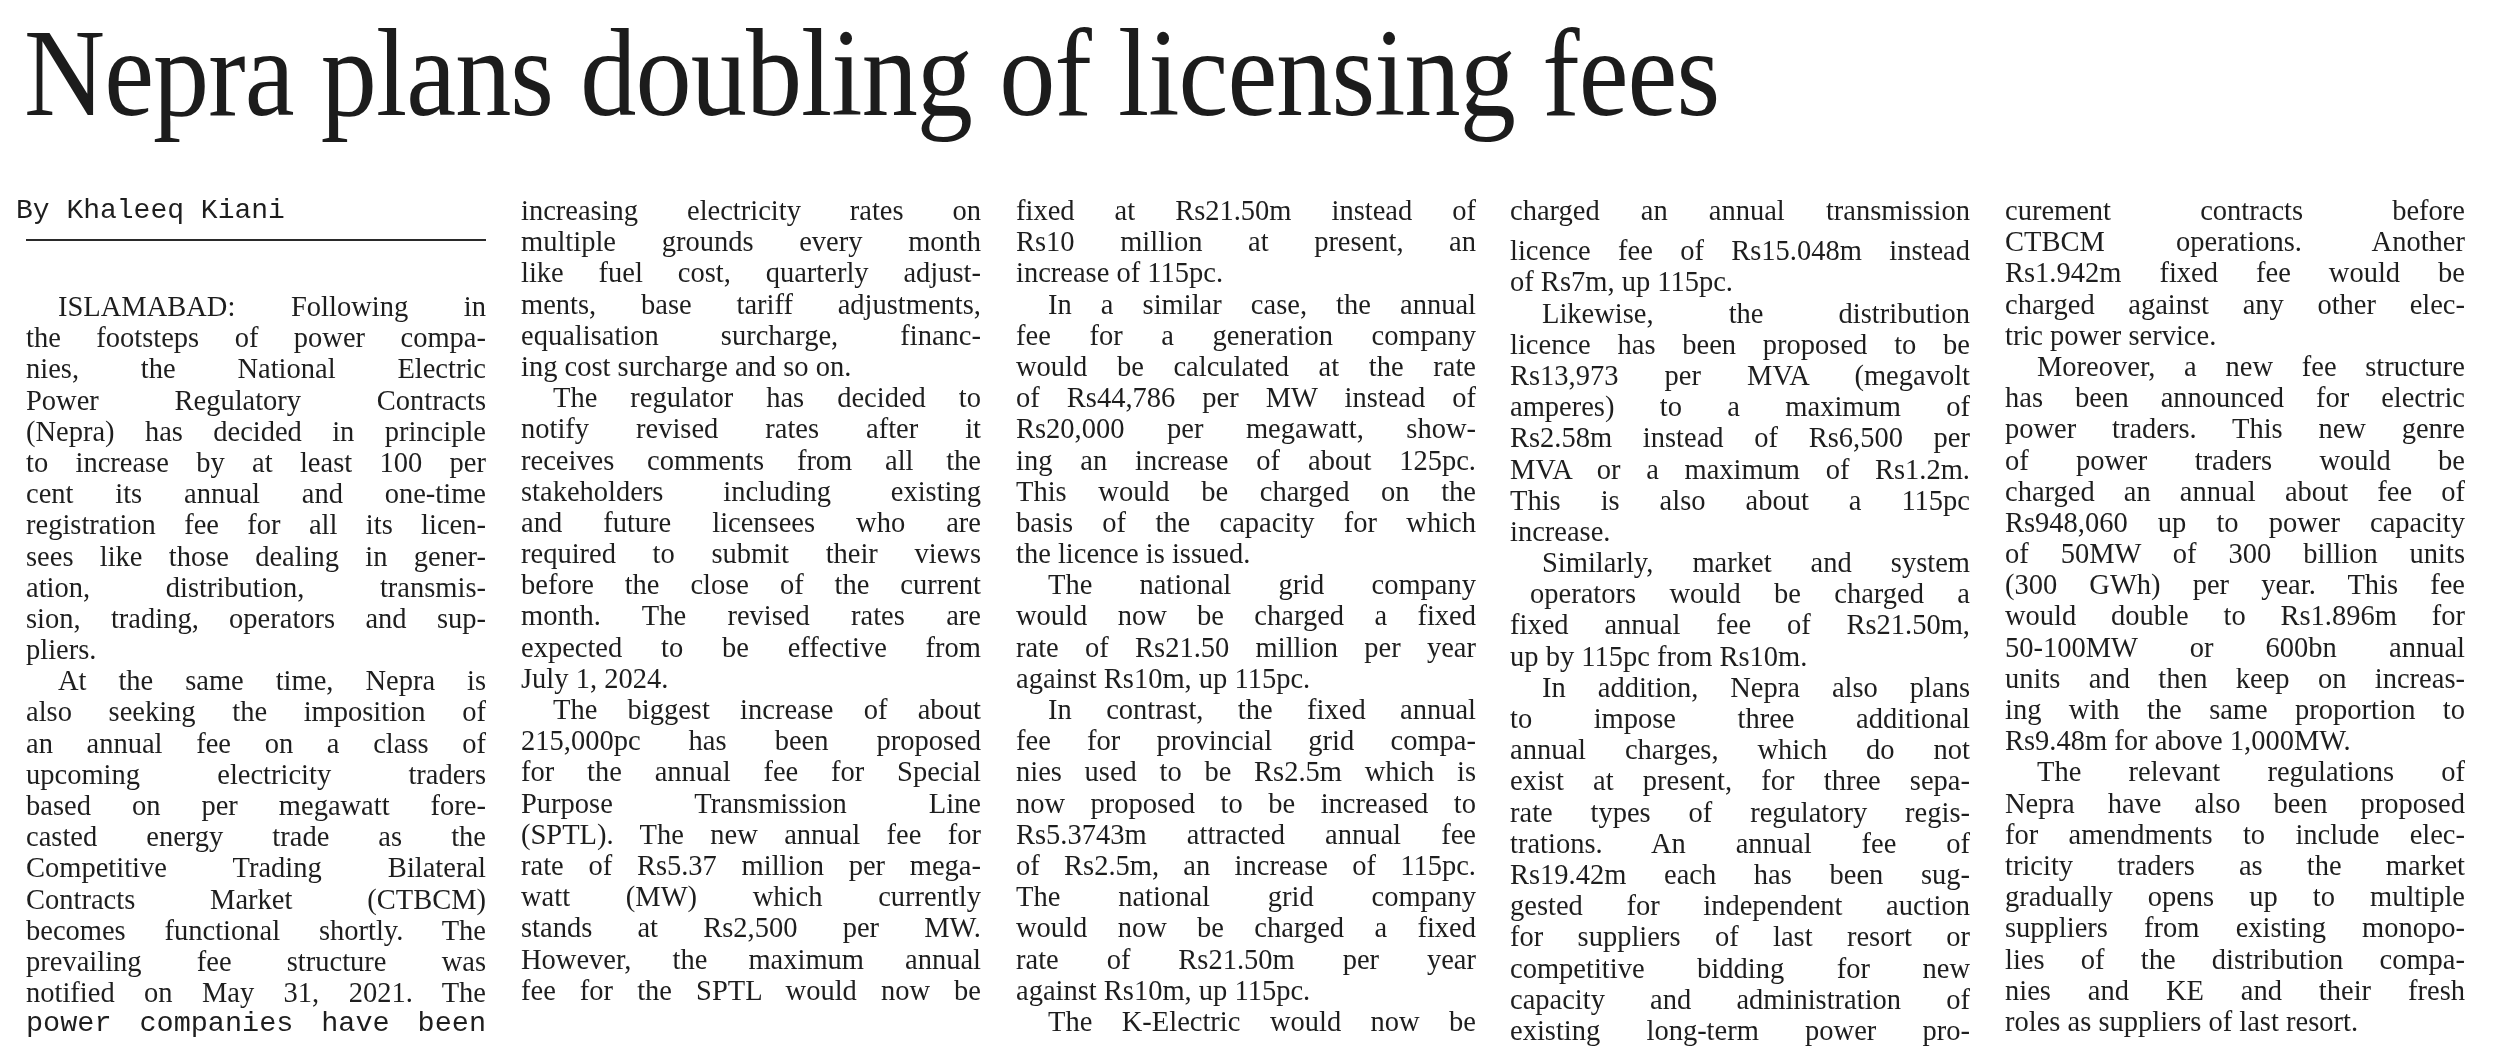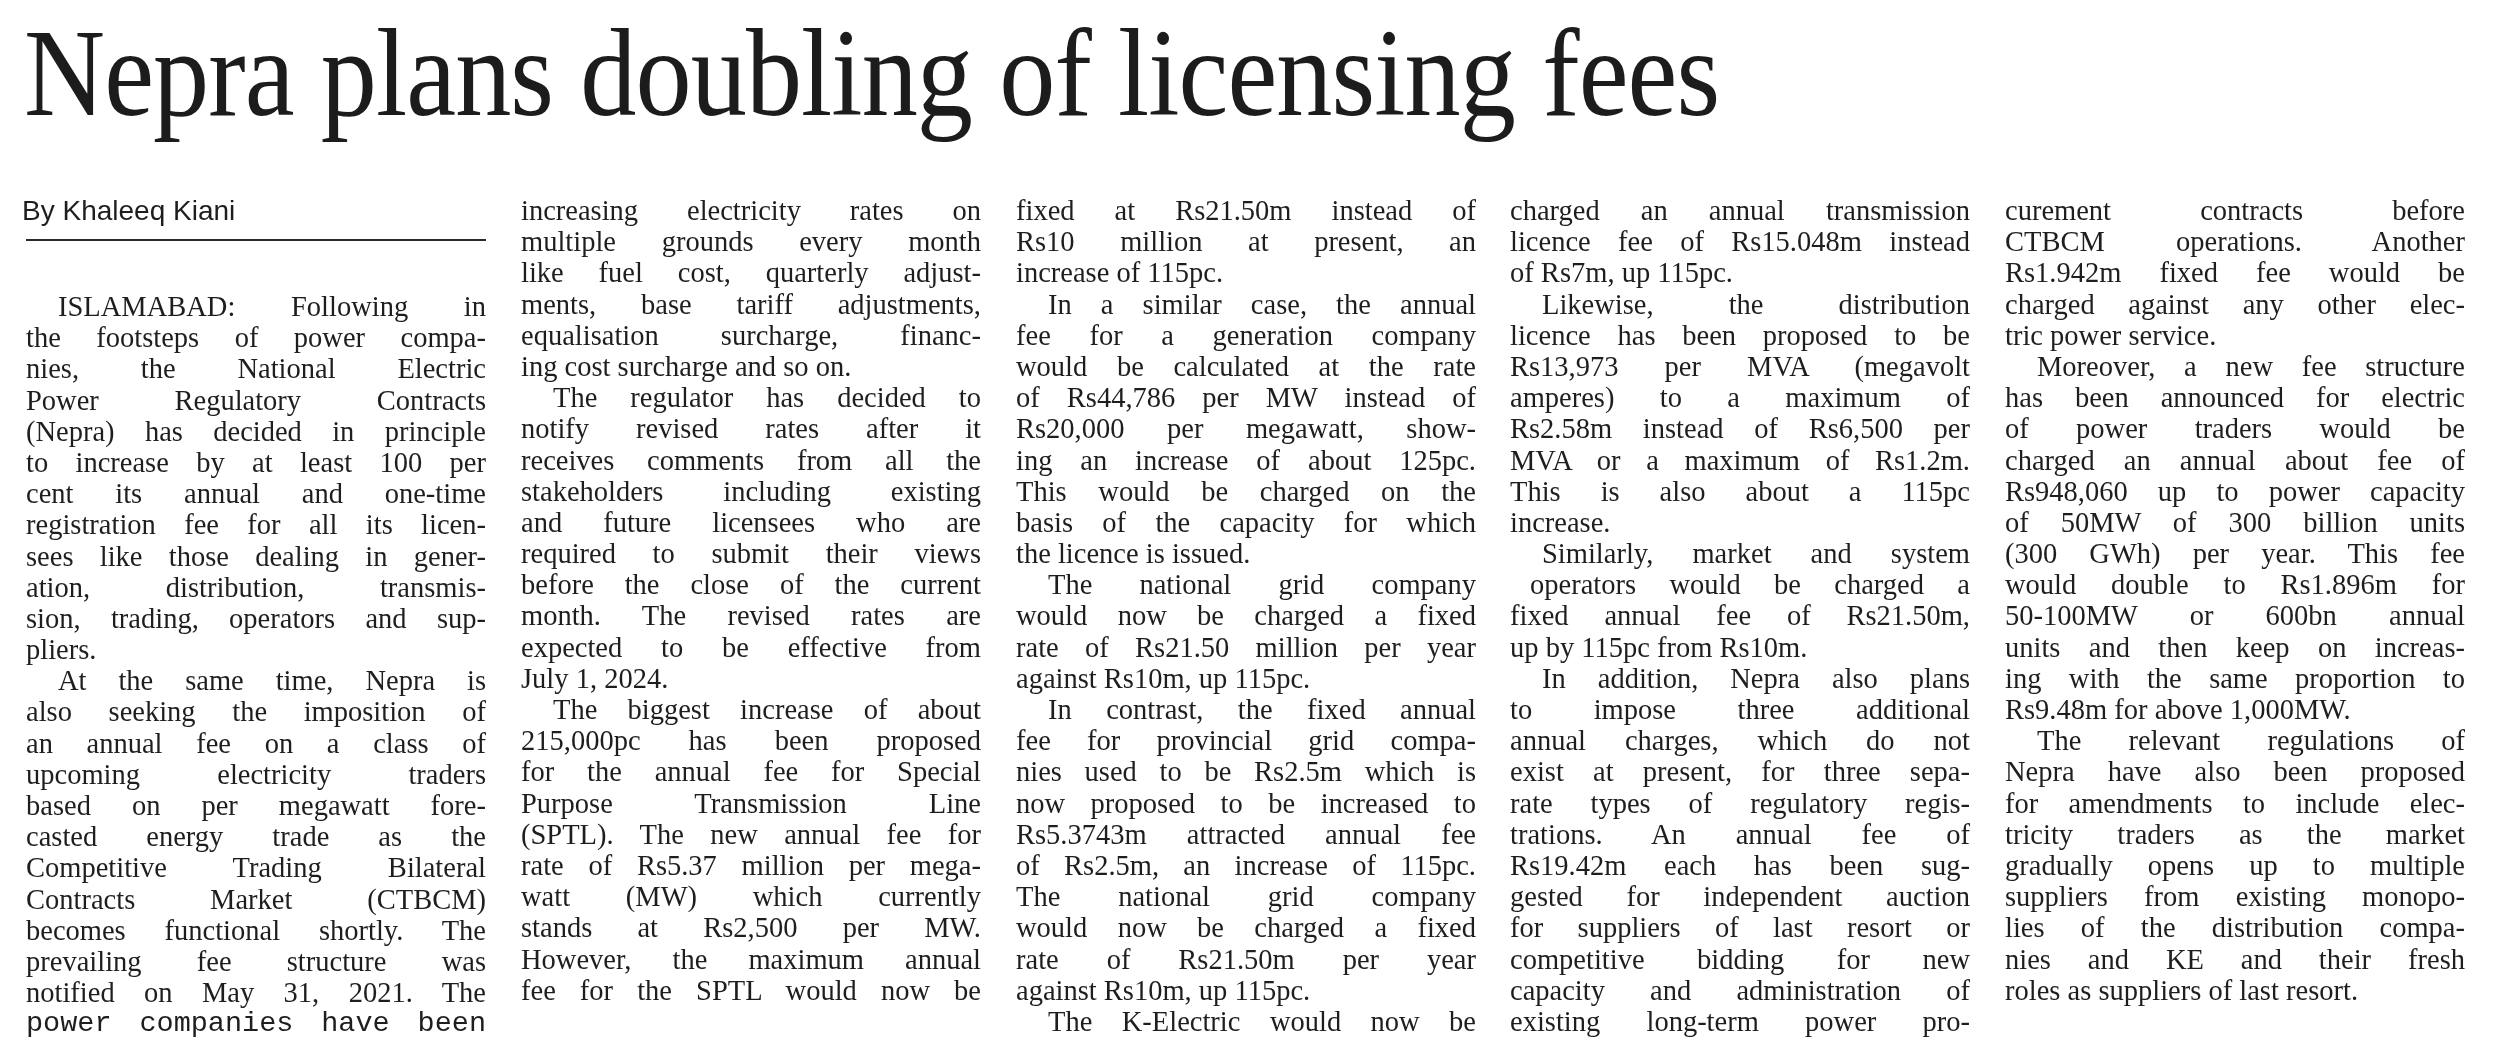--- a/index.html
+++ b/index.html
@@ -6,22 +6,22 @@
   body { width: 2504px; height: 1058px; position: relative; overflow: hidden; color: #1e1e1e; }
   .headline {
     position: absolute; left: 24px; top: 12px; margin: 0;
     font-family: "Liberation Serif", "DejaVu Serif", serif;
     font-weight: normal; font-size: 124px; line-height: 124px;
     letter-spacing: -1px; white-space: nowrap;
     transform-origin: left top; transform: scaleX(0.905);
     color: #1c1c1c;
   }
   .byline {
-    position: absolute; left: 22px; top: 194px;
-    font-family: Liberation Sans, sans-serif;
+    position: absolute; left: 16px; top: 194px;
+    font-family: Liberation Mono, monospace;
     font-size: 28px; line-height: 34px; color: #1e1e1e; white-space: nowrap;
   }
   .byline-rule { position: absolute; left: 26px; top: 239px; width: 460px; height: 2px; background: #2a2a2a; }
   .column { position: absolute; width: 460px; }
   .line {
     display: block; height: 31.2px; line-height: 31.2px;
     font-family: "Liberation Serif", "DejaVu Serif", serif; font-size: 28.5px;
     text-align: justify; text-align-last: justify; white-space: nowrap;
     overflow: visible; color: #1e1e1e;
   }
@@ -113,21 +113,21 @@
     <span class="line" style="white-space: nowrap;">Rs5.3743m attracted annual fee</span>
     <span class="line" style="white-space: nowrap;">of Rs2.5m, an increase of 115pc.</span>
     <span class="line" style="white-space: nowrap;">The national grid company</span>
     <span class="line" style="white-space: nowrap;">would now be charged a fixed</span>
     <span class="line" style="white-space: nowrap;">rate of Rs21.50m per year</span>
     <span class="line last" style="white-space: nowrap;">against Rs10m, up 115pc.</span>
     <span class="line indent" style="white-space: nowrap;">The K-Electric would now be</span>
   </div>
 <div class="column" style="left:1510px; top:195px;">
     <span class="line" style="white-space: nowrap;">charged an annual transmission</span>
-    <span class="line" style="white-space: nowrap;">licence fee of Rs15.048m instead</span>
+    <span class="line" style="white-space: nowrap; margin-top: 9px;">licence fee of Rs15.048m instead</span>
     <span class="line last" style="white-space: nowrap;">of Rs7m, up 115pc.</span>
     <span class="line indent" style="white-space: nowrap;">Likewise, the distribution</span>
     <span class="line" style="white-space: nowrap;">licence has been proposed to be</span>
     <span class="line" style="white-space: nowrap;">Rs13,973 per MVA (megavolt</span>
     <span class="line" style="white-space: nowrap;">amperes) to a maximum of</span>
     <span class="line" style="white-space: nowrap;">Rs2.58m instead of Rs6,500 per</span>
     <span class="line" style="white-space: nowrap;">MVA or a maximum of Rs1.2m.</span>
     <span class="line" style="white-space: nowrap;">This is also about a 115pc</span>
     <span class="line last" style="white-space: nowrap;">increase.</span>
     <span class="line indent" style="white-space: nowrap;">Similarly, market and system</span>
@@ -148,20 +148,21 @@
     <span class="line" style="white-space: nowrap;">existing long-term power pro-</span>
   </div>
 <div class="column" style="left:2005px; top:195px;">
     <span class="line" style="white-space: nowrap;">curement contracts before</span>
     <span class="line" style="white-space: nowrap;">CTBCM operations. Another</span>
     <span class="line" style="white-space: nowrap;">Rs1.942m fixed fee would be</span>
     <span class="line" style="white-space: nowrap;">charged against any other elec-</span>
     <span class="line last" style="white-space: nowrap;">tric power service.</span>
     <span class="line indent" style="white-space: nowrap;">Moreover, a new fee structure</span>
     <span class="line" style="white-space: nowrap;">has been announced for electric</span>
+    <span class="line" style="white-space: nowrap;">power traders. This new genre</span>
     <span class="line" style="white-space: nowrap;">of power traders would be</span>
     <span class="line" style="white-space: nowrap;">charged an annual about fee of</span>
     <span class="line" style="white-space: nowrap;">Rs948,060 up to power capacity</span>
     <span class="line" style="white-space: nowrap;">of 50MW of 300 billion units</span>
     <span class="line" style="white-space: nowrap;">(300 GWh) per year. This fee</span>
     <span class="line" style="white-space: nowrap;">would double to Rs1.896m for</span>
     <span class="line" style="white-space: nowrap;">50-100MW or 600bn annual</span>
     <span class="line" style="white-space: nowrap;">units and then keep on increas-</span>
     <span class="line" style="white-space: nowrap;">ing with the same proportion to</span>
     <span class="line last" style="white-space: nowrap;">Rs9.48m for above 1,000MW.</span>

